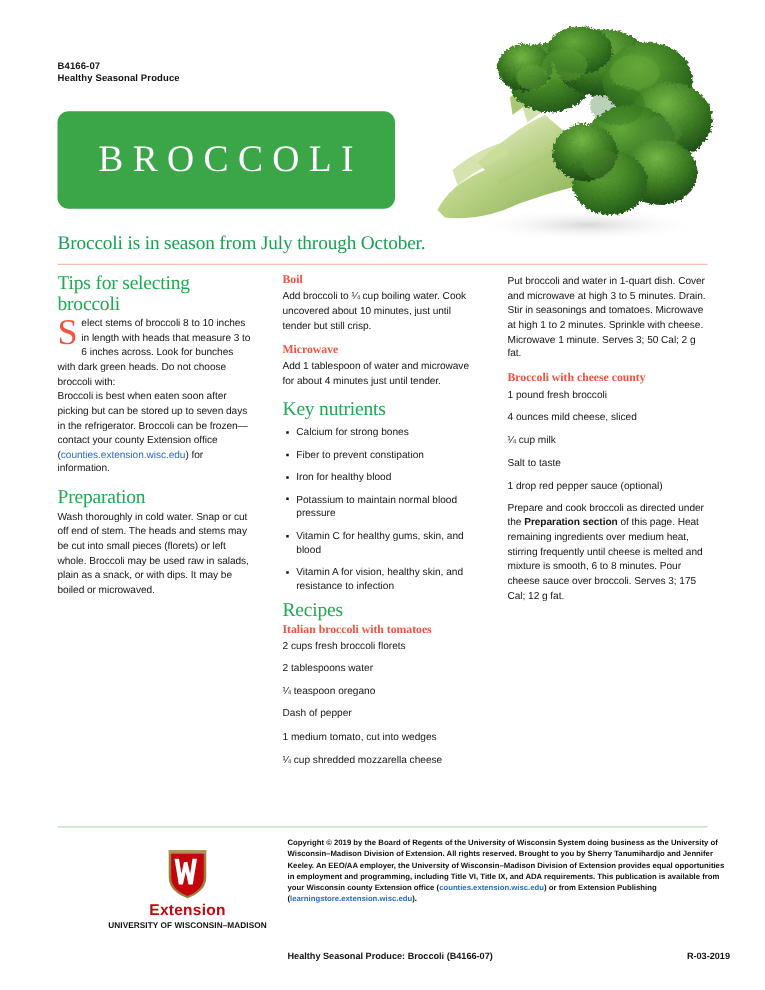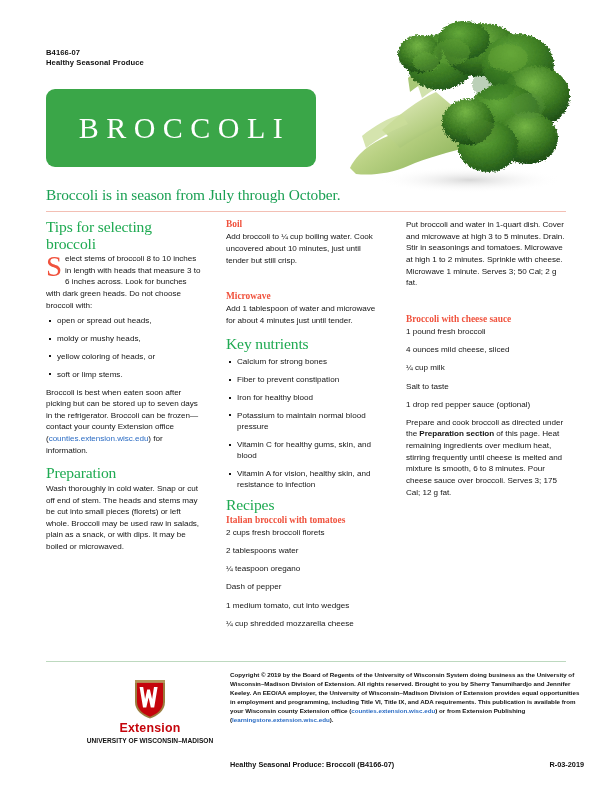--- a/index.html
+++ b/index.html
@@ -124,21 +124,21 @@
   }
   h2.sec.tight { margin-top: 9px; }
   h3.sub {
     font-family: "Liberation Serif", serif;
     font-weight: bold;
     color: #f0523d;
     font-size: 9.4px;
     line-height: 1.2;
     margin: 0 0 1px 0;
   }
-  h3.sub.gap { margin-top: 25px; }
+  h3.sub.gap { margin-top: 9px; }
 
   p.body {
     font-size: 8.1px;
     line-height: 1.44;
     margin: 0 0 0 0;
     color: #151515;
     letter-spacing: -.04px;
   }
   p.recipe-line {
     font-size: 8.1px;
@@ -331,26 +331,20 @@
   </div>
 
   <div class="season-line">Broccoli is in season from July through October.</div>
   <div class="rule-top"></div>
 
   <div class="cols">
 
     <div class="col col-1">
       <h2 class="sec">Tips for selecting broccoli</h2>
       <p class="body dropcap-para"><span class="dropcap">S</span><span>elect stems of broccoli 8 to 10 inches in length with heads that measure 3 to 6 inches across. Look for bunches with dark green heads. Do not choose broccoli with:</span></p>
-      <ul class="bullets">
-        <li>open or spread out heads,</li>
-        <li>moldy or mushy heads,</li>
-        <li>yellow coloring of heads, or</li>
-        <li>soft or limp stems.</li>
-      </ul>
 
       <p class="body"><span>Broccoli is best when eaten soon after picking but can be stored up to seven days in the refrigerator. Broccoli can be frozen—contact your county Extension office (</span><span class="lnk">counties.extension.wisc.edu</span><span>) for information.</span></p>
 
       <h2 class="sec tight">Preparation</h2>
       <p class="body">Wash thoroughly in cold water. Snap or cut off end of stem. The heads and stems may be cut into small pieces (florets) or left whole. Broccoli may be used raw in salads, plain as a snack, or with dips. It may be boiled or microwaved.</p>
     </div>
 
     <div class="col col-2">
       <h3 class="sub">Boil</h3>
       <p class="body">Add broccoli to ¼ cup boiling water. Cook uncovered about 10 minutes, just until tender but still crisp.</p>
@@ -374,21 +368,21 @@
       <p class="recipe-line">2 tablespoons water</p>
       <p class="recipe-line">¼ teaspoon oregano</p>
       <p class="recipe-line">Dash of pepper</p>
       <p class="recipe-line">1 medium tomato, cut into wedges</p>
       <p class="recipe-line">¼ cup shredded mozzarella cheese</p>
     </div>
 
     <div class="col col-3">
       <p class="body">Put broccoli and water in 1-quart dish. Cover and microwave at high 3 to 5 minutes. Drain. Stir in seasonings and tomatoes. Microwave at high 1 to 2 minutes. Sprinkle with cheese. Microwave 1 minute. Serves 3; 50 Cal; 2 g fat.</p>
 
-      <h3 class="sub gap">Broccoli with cheese sauce</h3>
+      <h3 class="sub gap">Broccoli with cheese county</h3>
       <p class="recipe-line">1 pound fresh broccoli</p>
       <p class="recipe-line">4 ounces mild cheese, sliced</p>
       <p class="recipe-line">¼ cup milk</p>
       <p class="recipe-line">Salt to taste</p>
       <p class="recipe-line">1 drop red pepper sauce (optional)</p>
       <p class="body"><span>Prepare and cook broccoli as directed under the </span><span class="bold">Preparation section</span><span> of this page. Heat remaining ingredients over medium heat, stirring frequently until cheese is melted and mixture is smooth, 6 to 8 minutes. Pour cheese sauce over broccoli. Serves 3; 175 Cal; 12 g fat.</span></p>
     </div>
   </div>
 
   <div class="rule-bottom"></div>

